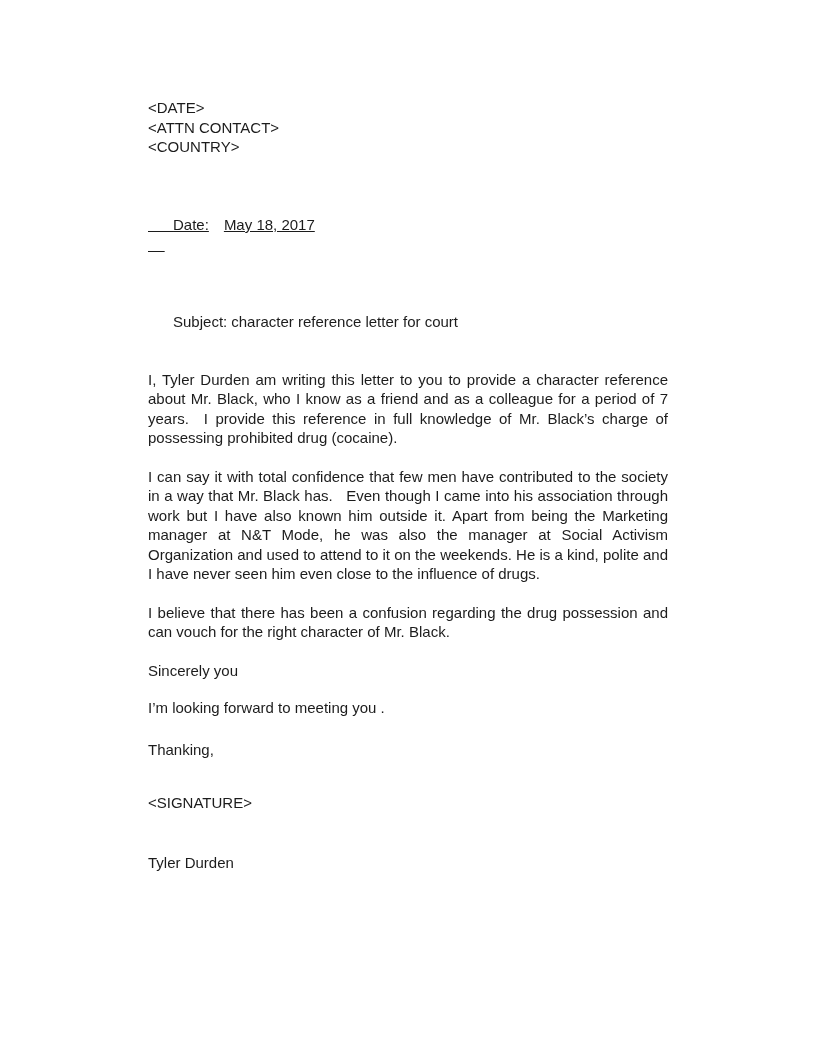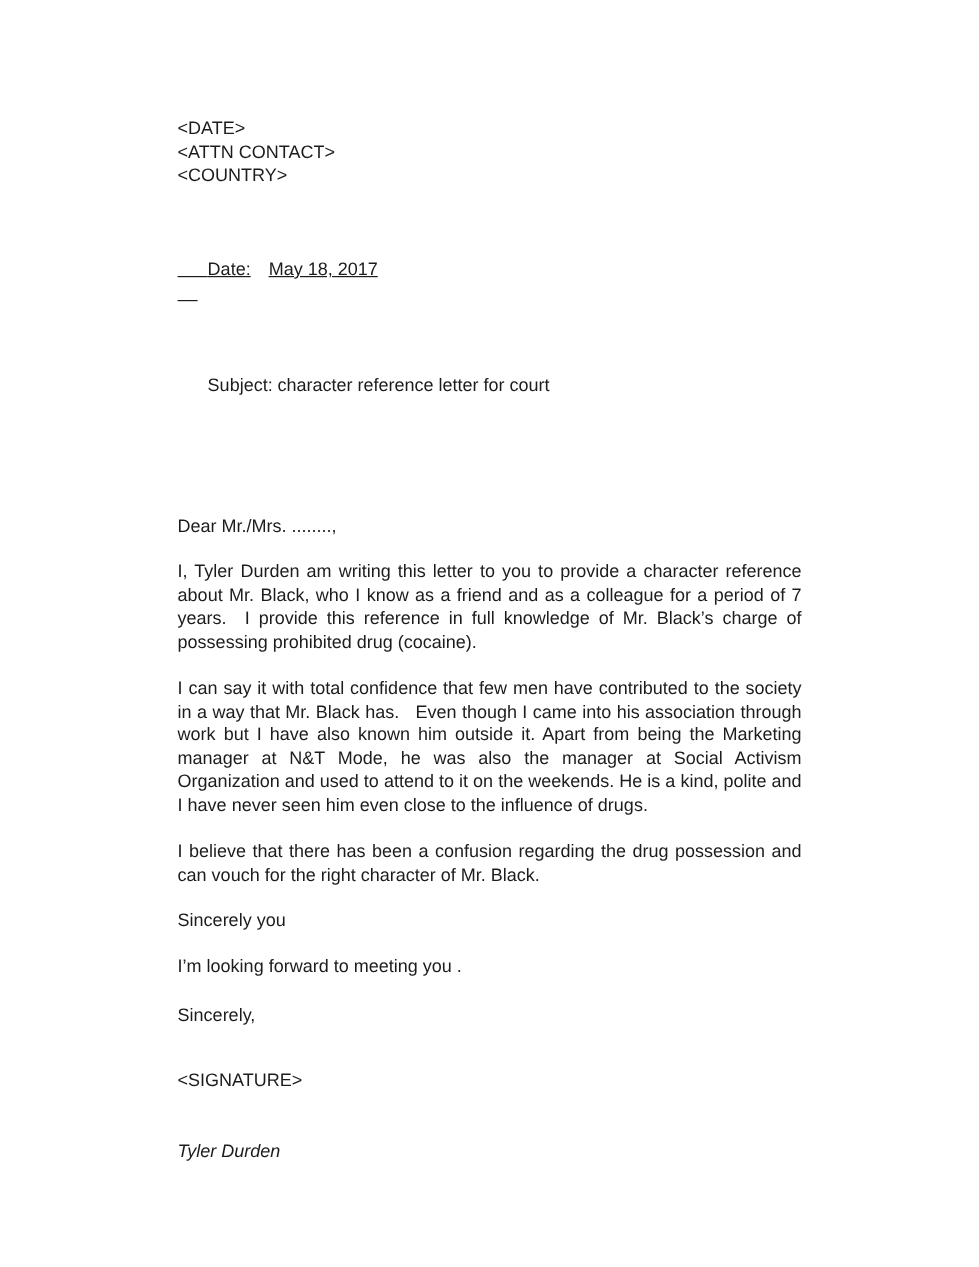--- a/index.html
+++ b/index.html
@@ -28,21 +28,21 @@
   .salutation { margin-top: 78px; }
   .para {
     margin-top: 19px;
     text-align: justify;
     white-space: pre-wrap;
   }
   .thanking { margin-top: 19px; }
   .looking { margin-top: 18px; }
   .closing { margin-top: 22px; }
   .signature { margin-top: 34px; }
-  .signer { margin-top: 40px; font-style: italic; }
+  .signer { margin-top: 40px; }
 </style>
 </head>
 <body>
 
 <div class="page">
   <div class="content">
 
     <div class="recipient-block">
       <div class="line">&lt;DATE&gt;</div>
       <div class="line">&lt;ATTN CONTACT&gt;</div>
@@ -50,30 +50,29 @@
     </div>
 
     <div class="date-line line">
       <span>Date:</span><span class="date-value">May 18, 2017</span>
     </div>
 
     <div class="subject-line line">
       <span>Subject:</span><span class="subject-value">character reference letter for court</span>
     </div>
 
-    <div class="salutation line">Dear Mr./Mrs. ........,</div>
 
     <p class="para">I, Tyler Durden am writing this letter to you to provide a character reference about Mr. Black, who I know as a friend and as a colleague for a period of 7 years.  I provide this reference in full knowledge of Mr. Black’s charge of possessing prohibited drug (cocaine).</p>
     <p class="para">I can say it with total confidence that few men have contributed to the society in a way that Mr. Black has.   Even though I came into his association through work but I have also known him outside it. Apart from being the Marketing manager at N&amp;T Mode, he was also the manager at Social Activism Organization and used to attend to it on the weekends. He is a kind, polite and I have never seen him even close to the influence of drugs.</p>
     <p class="para">I believe that there has been a confusion regarding the drug possession and can vouch for the right character of Mr. Black.</p>
 
     <div class="thanking line">Sincerely you</div>
 
     <div class="looking line">I’m looking forward to meeting you .</div>
 
-    <div class="closing line">Sincerely,</div>
+    <div class="closing line">Thanking,</div>
 
     <div class="signature line">&lt;SIGNATURE&gt;</div>
 
     <div class="signer line">Tyler Durden</div>
 
   </div>
 </div>
 
 </body></html>

